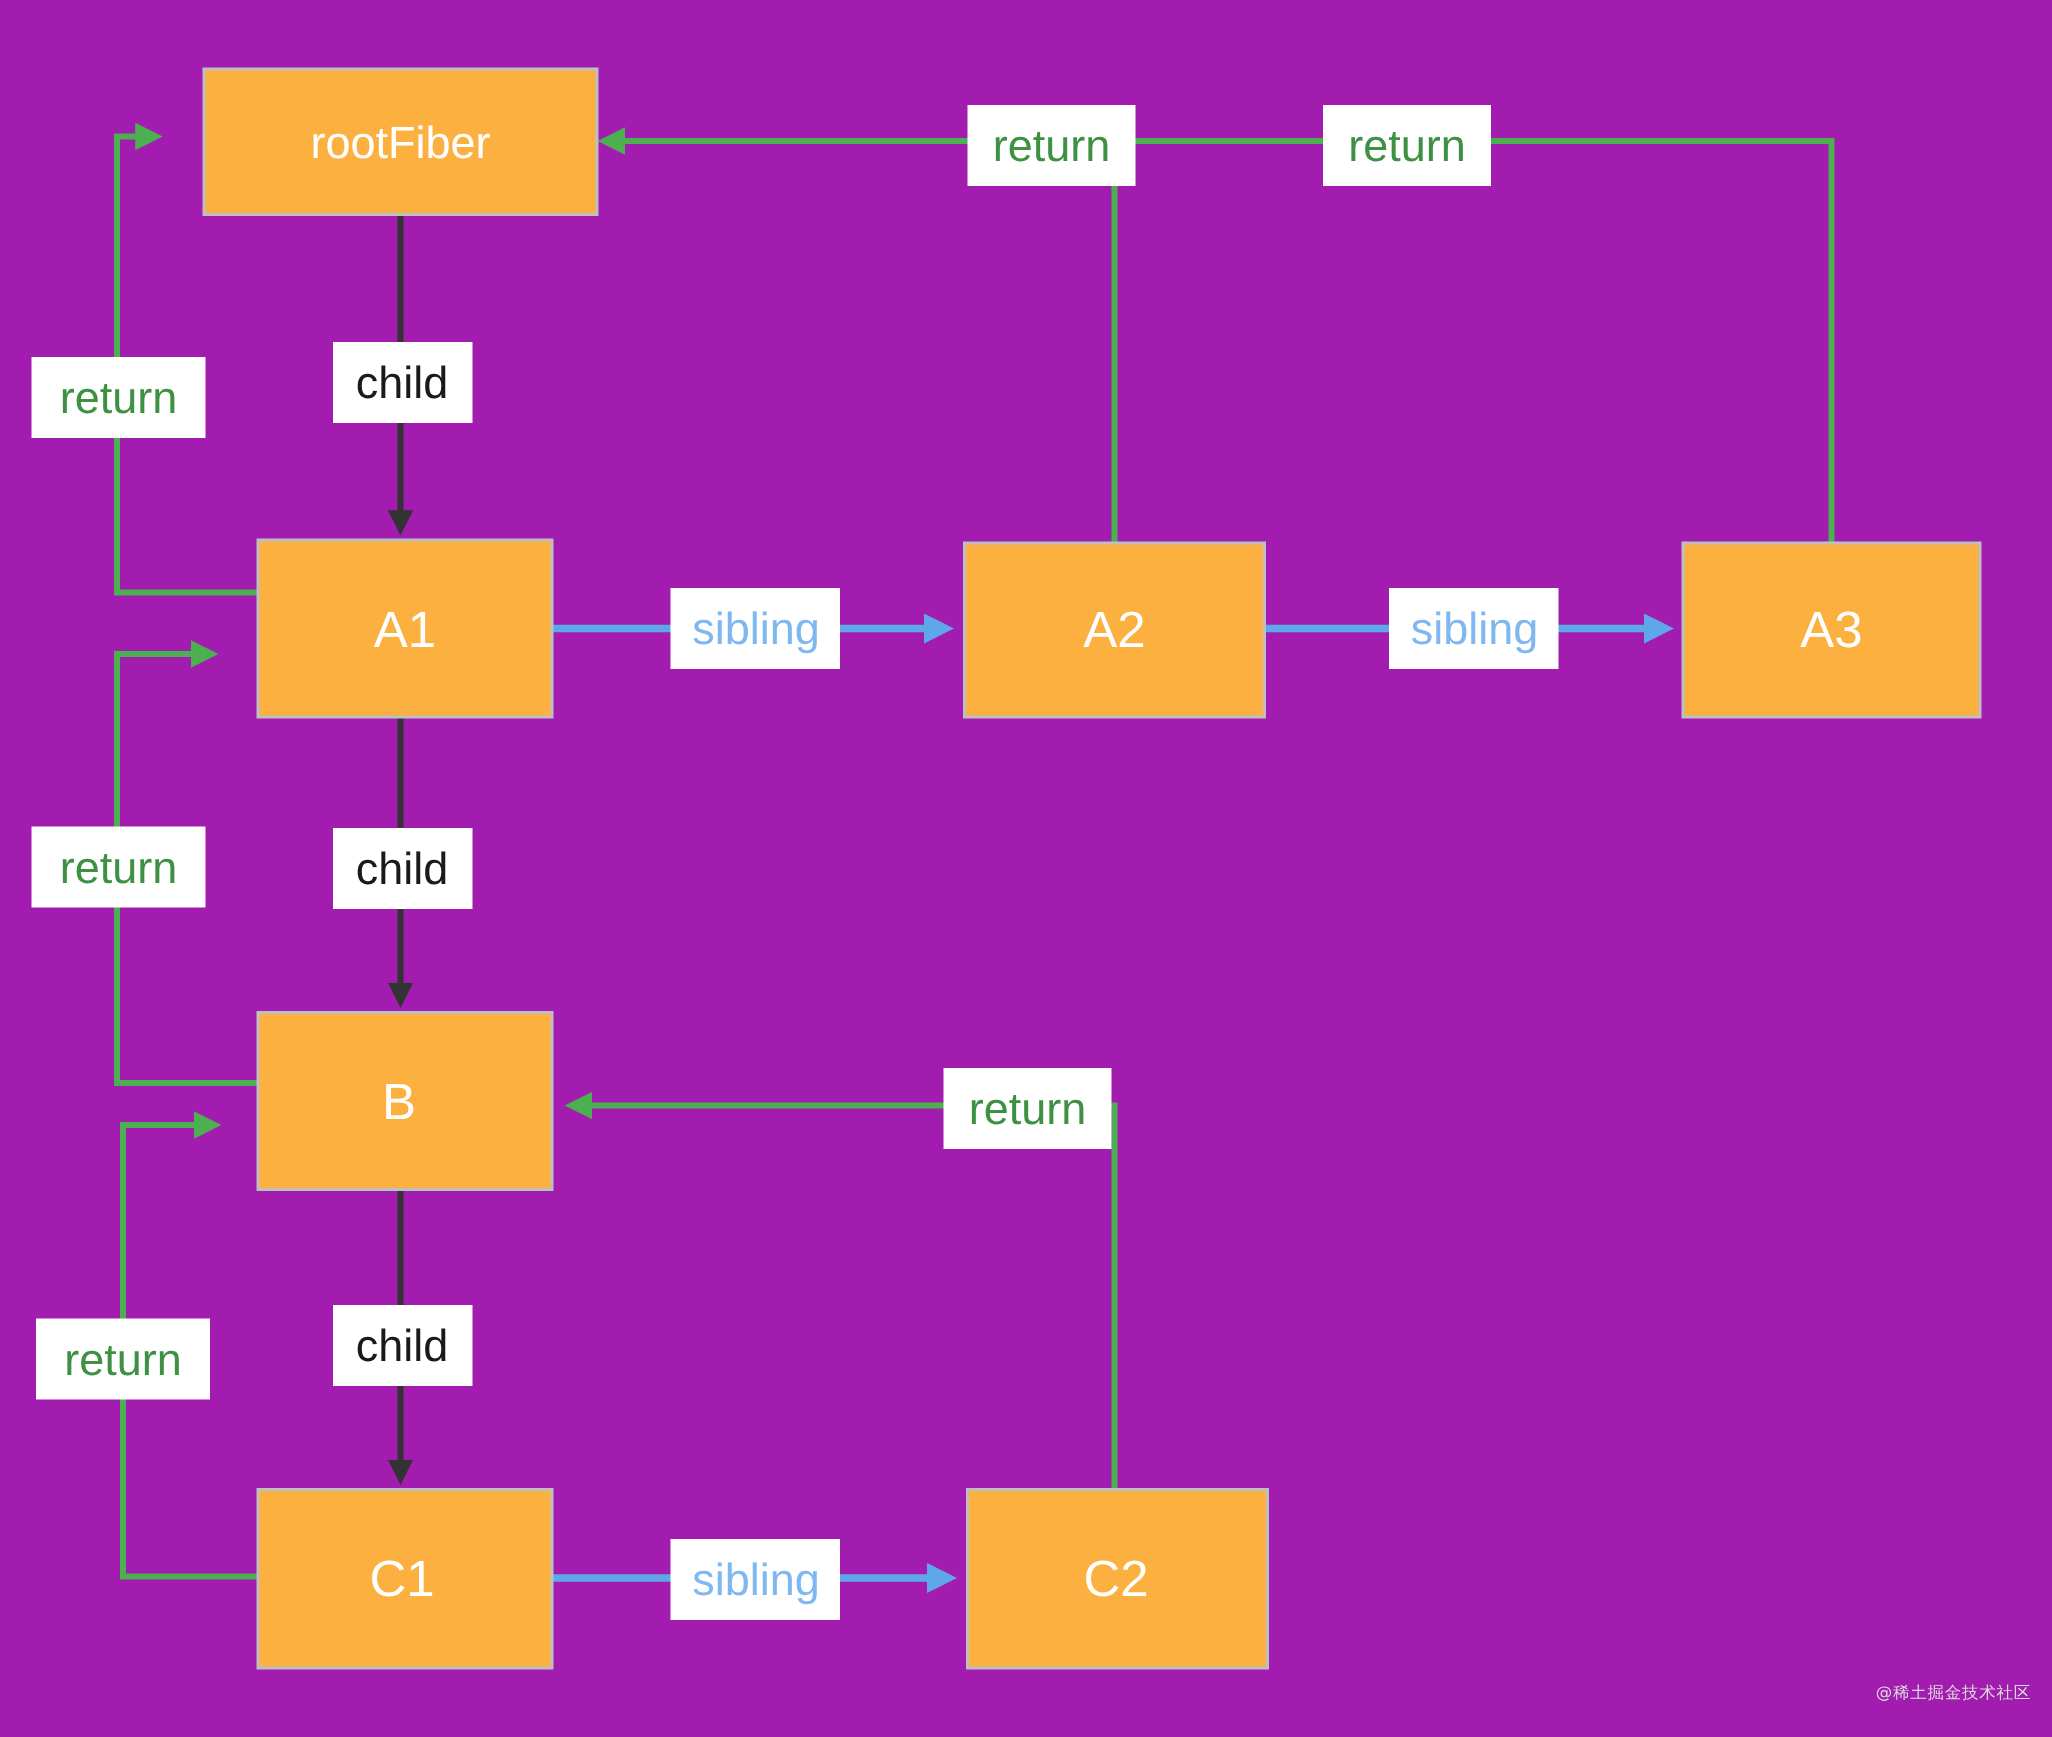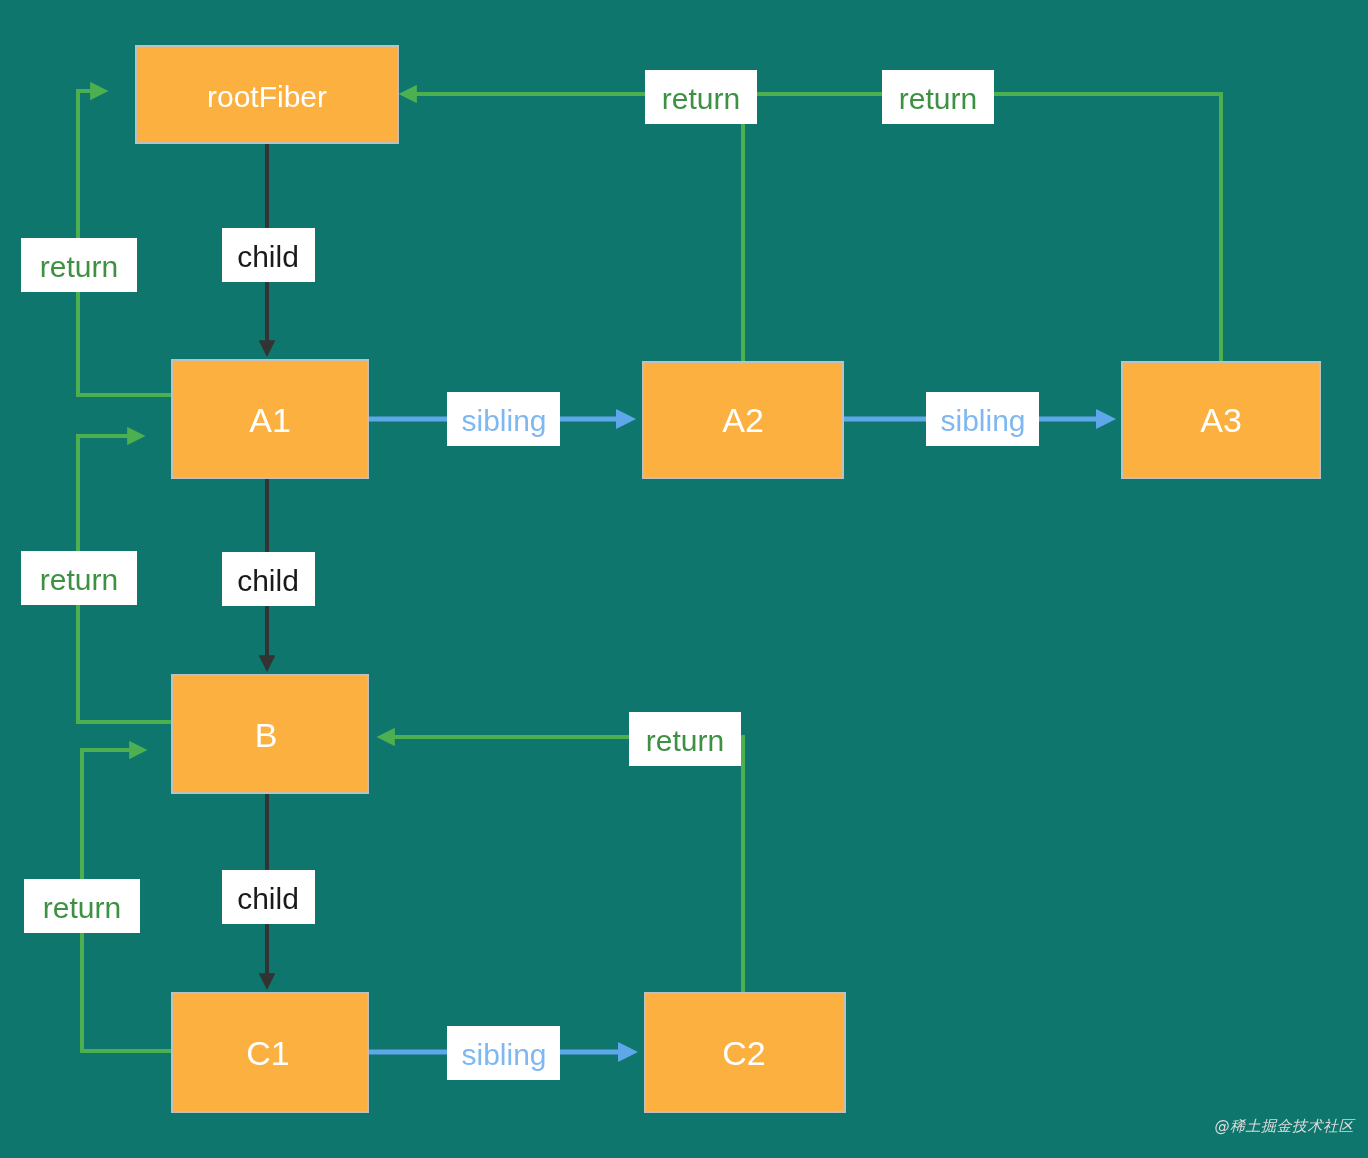--- a/index.html
+++ b/index.html
@@ -4,21 +4,21 @@
 <style>
   html, body {
     margin: 0;
     padding: 0;
     background: #ffffff;
   }
   #canvas {
     position: relative;
     width: 1368px;
     height: 1158px;
-    background: #0f766e;
+    background: #a21caf;
     overflow: hidden;
     font-family: "Liberation Sans", sans-serif;
   }
   svg#diagram {
     position: absolute;
     left: 0;
     top: 0;
     width: 1368px;
     height: 1158px;
   }
@@ -62,25 +62,24 @@
     dominant-baseline: central;
   }
   .lbl-text.child { fill: #1a1a1a; }
   .lbl-text.sibling { fill: #7FB8F0; }
   .lbl-text.return { fill: #3E9142; }
   .watermark {
     position: absolute;
     right: 14px;
     bottom: 22px;
     color: #dcdcdc;
-    font-size: 15px;
+    font-size: 11px;
     font-family: "DejaVu Sans", sans-serif;
     letter-spacing: 0.5px;
     user-select: none;
-    font-style: italic;
   }
 </style>
 </head>
 <body>
 
 <div id="canvas">
 
   <svg id="diagram" viewBox="0 0 1368 1158">
     <defs>
       <marker id="arrow-child" viewBox="0 0 10 10" refX="7" refY="5" markerWidth="4.2" markerHeight="4.2" orient="auto-start-reverse">

